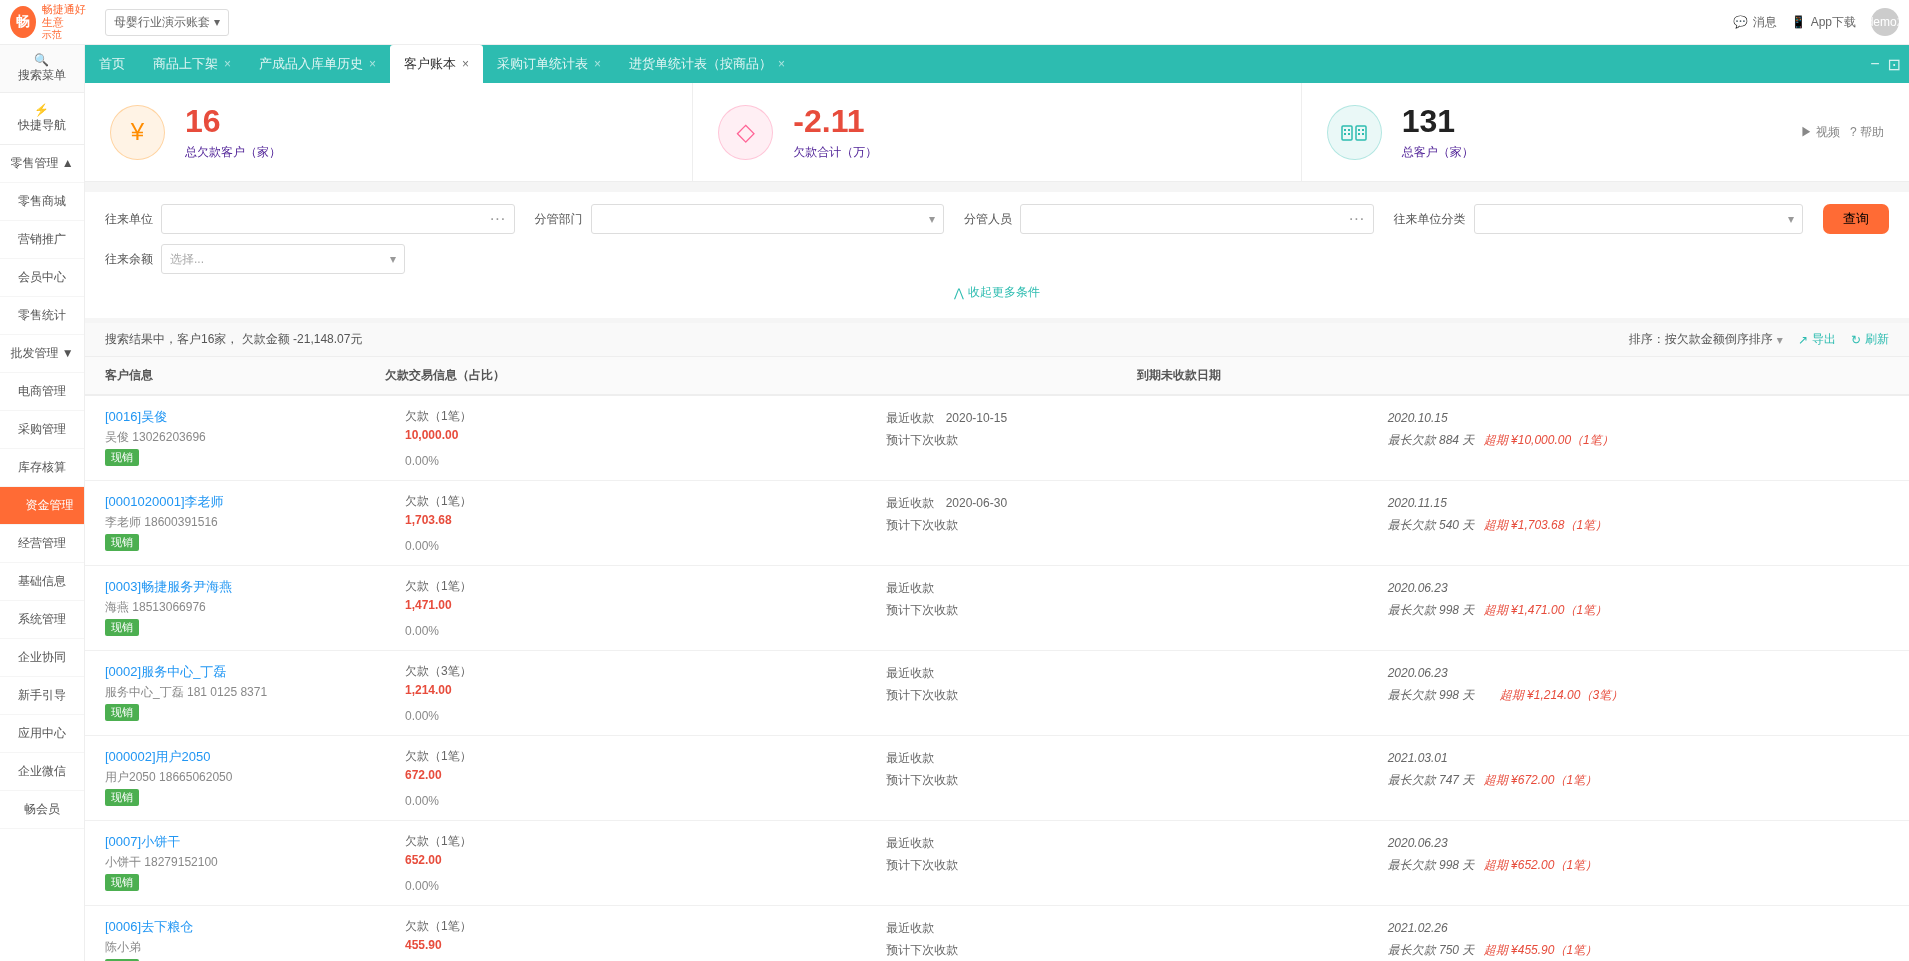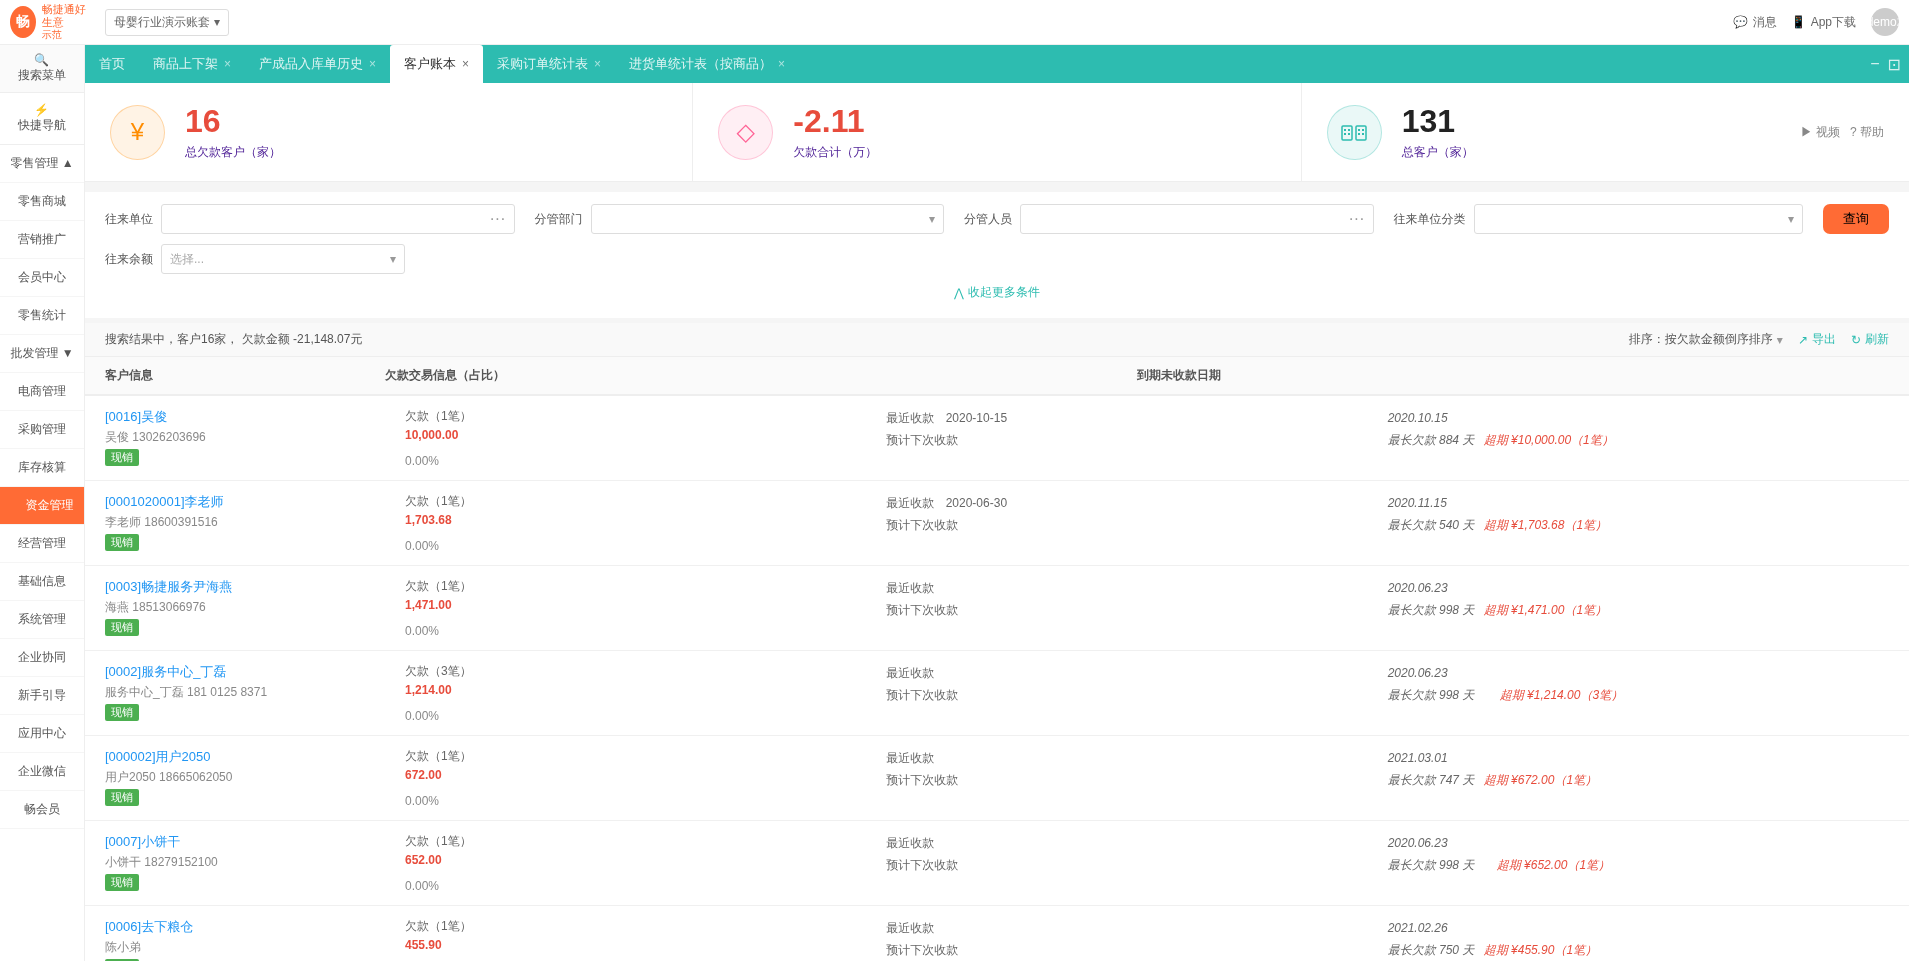--- a/index.html
+++ b/index.html
@@ -478,21 +478,21 @@
             <div class="col-return">
               <div class="return-info">
                 <span>最近收款</span>
               </div>
               <div class="return-info">预计下次收款</div>
             </div>
             <div class="col-overdue">
               <div class="overdue-date">2020.06.23</div>
               <div class="overdue-date">
                 <span>最长欠款 998 天</span>
-                <span class="overdue-link" style="margin-left:19px;">超期 ¥652.00（1笔）</span>
+                <span class="overdue-link" style="margin-left:6px;">超期 ¥652.00（1笔）</span>
               </div>
             </div>
           </div>
 
           <div class="table-row">
             <div class="col-customer">
               <div class="customer-name">[0006]去下粮仓</div>
               <div class="customer-info">陈小弟</div>
               <span class="tag">现销</span>
             </div>

